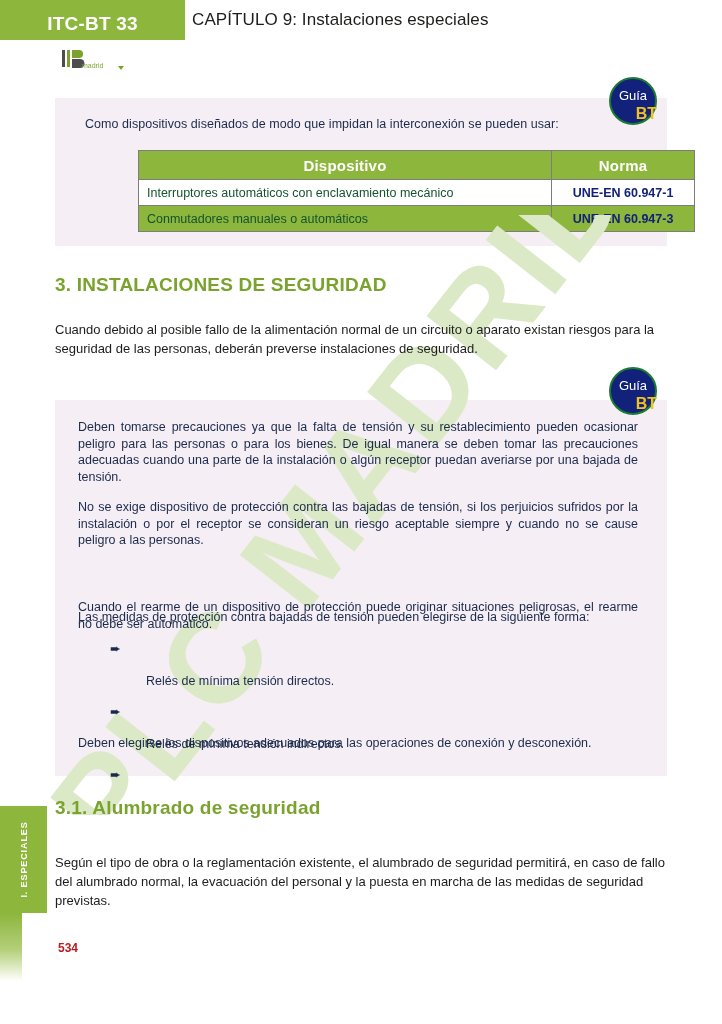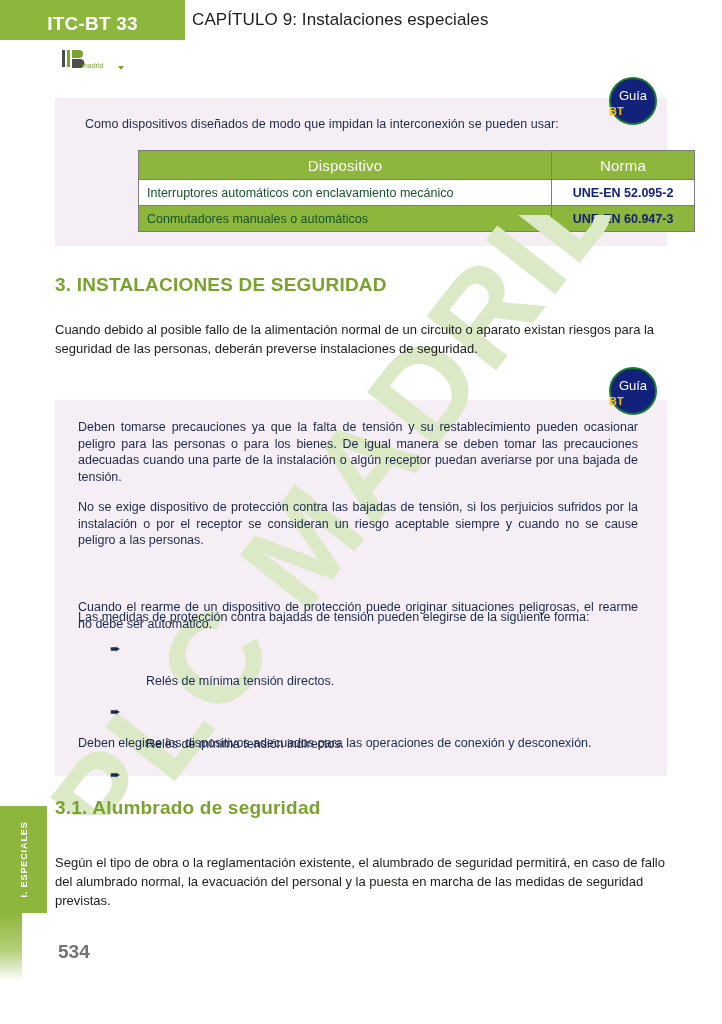--- a/index.html
+++ b/index.html
@@ -126,23 +126,23 @@
     height: 68px;
     background: linear-gradient(to bottom, #8cb63c 0%, #b5d07b 55%, #ffffff 100%);
     z-index: 6;
   }
 
   
   .page-number {
     position: absolute;
     left: 58px;
     top: 941px;
-    font-size: 19px;
-    font-weight: bold;
-    color: #737373;
+    font-size: 12px;
+    font-weight: bold;
+    color: #b91c1c;
     z-index: 6;
   }
 
   
   .shaded-box {
     position: absolute;
     background: #f5eef5;
     z-index: 2;
   }
   #box-top { left: 55px; top: 98px; width: 612px; height: 148px; }
@@ -182,23 +182,23 @@
     text-align: center;
     color: #ffffff;
     font-size: 13px;
     font-weight: normal;
   }
   .guide-badge .badge-sub {
     position: absolute;
     left: 0;
     top: 28px;
     width: 48px;
-    text-align: left;
+    text-align: right;
     color: #f2c020;
-    font-size: 11px;
+    font-size: 16px;
     font-weight: bold;
   }
 
   
   .dev-table {
     position: absolute;
     left: 83px;
     top: 52px;
     width: 556px;
     border-collapse: collapse;
@@ -208,21 +208,21 @@
     border: 1px solid #7d7d7d;
     height: 25px;
     padding: 0 8px;
     font-size: 12.5px;
     vertical-align: middle;
   }
   .dev-table th {
     background: #8cb63c;
     color: #ffffff;
     font-size: 15px;
-    font-weight: normal;
+    font-weight: bold;
     text-align: center;
     height: 28px;
     letter-spacing: 0.2px;
   }
   .dev-table td.dev {
     background: #ffffff;
     color: #14532d;
     text-align: left;
   }
   .dev-table td.norm {
@@ -340,21 +340,21 @@
         </colgroup>
       <thead>
         <tr>
           <th>Dispositivo</th>
           <th>Norma</th>
         </tr>
       </thead>
       <tbody>
         <tr>
           <td class="dev">Interruptores automáticos con enclavamiento mecánico</td>
-          <td class="norm">UNE-EN 52.095-2</td>
+          <td class="norm">UNE-EN 60.947-1</td>
         </tr>
         <tr class="alt">
           <td class="dev">Conmutadores manuales o automáticos</td>
           <td class="norm">UNE-EN 60.947-3</td>
         </tr>
       </tbody>
     </table>
   </div>
 
   <div class="guide-badge" id="badge-1">

